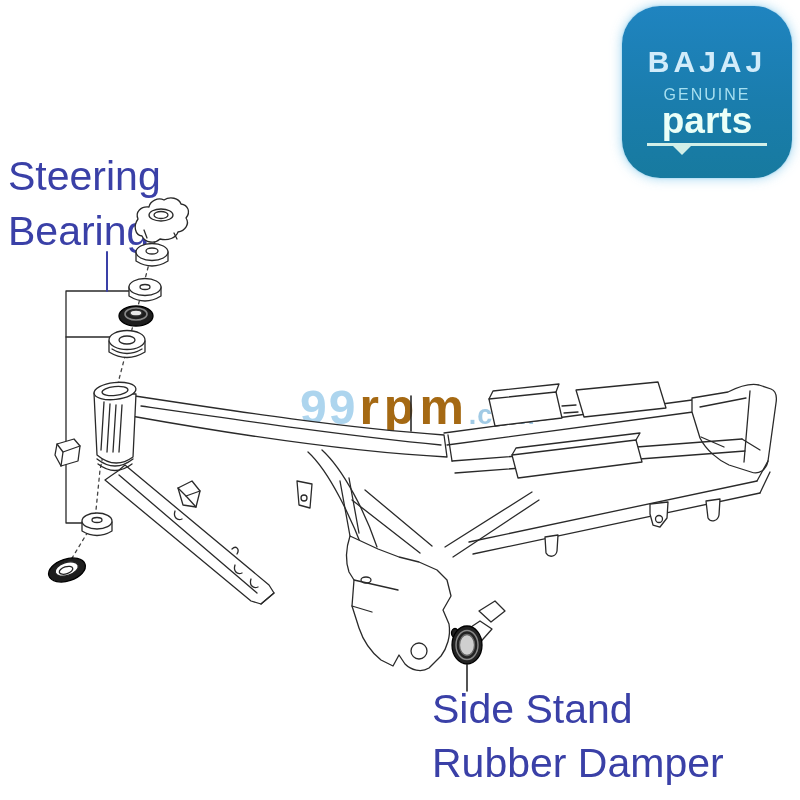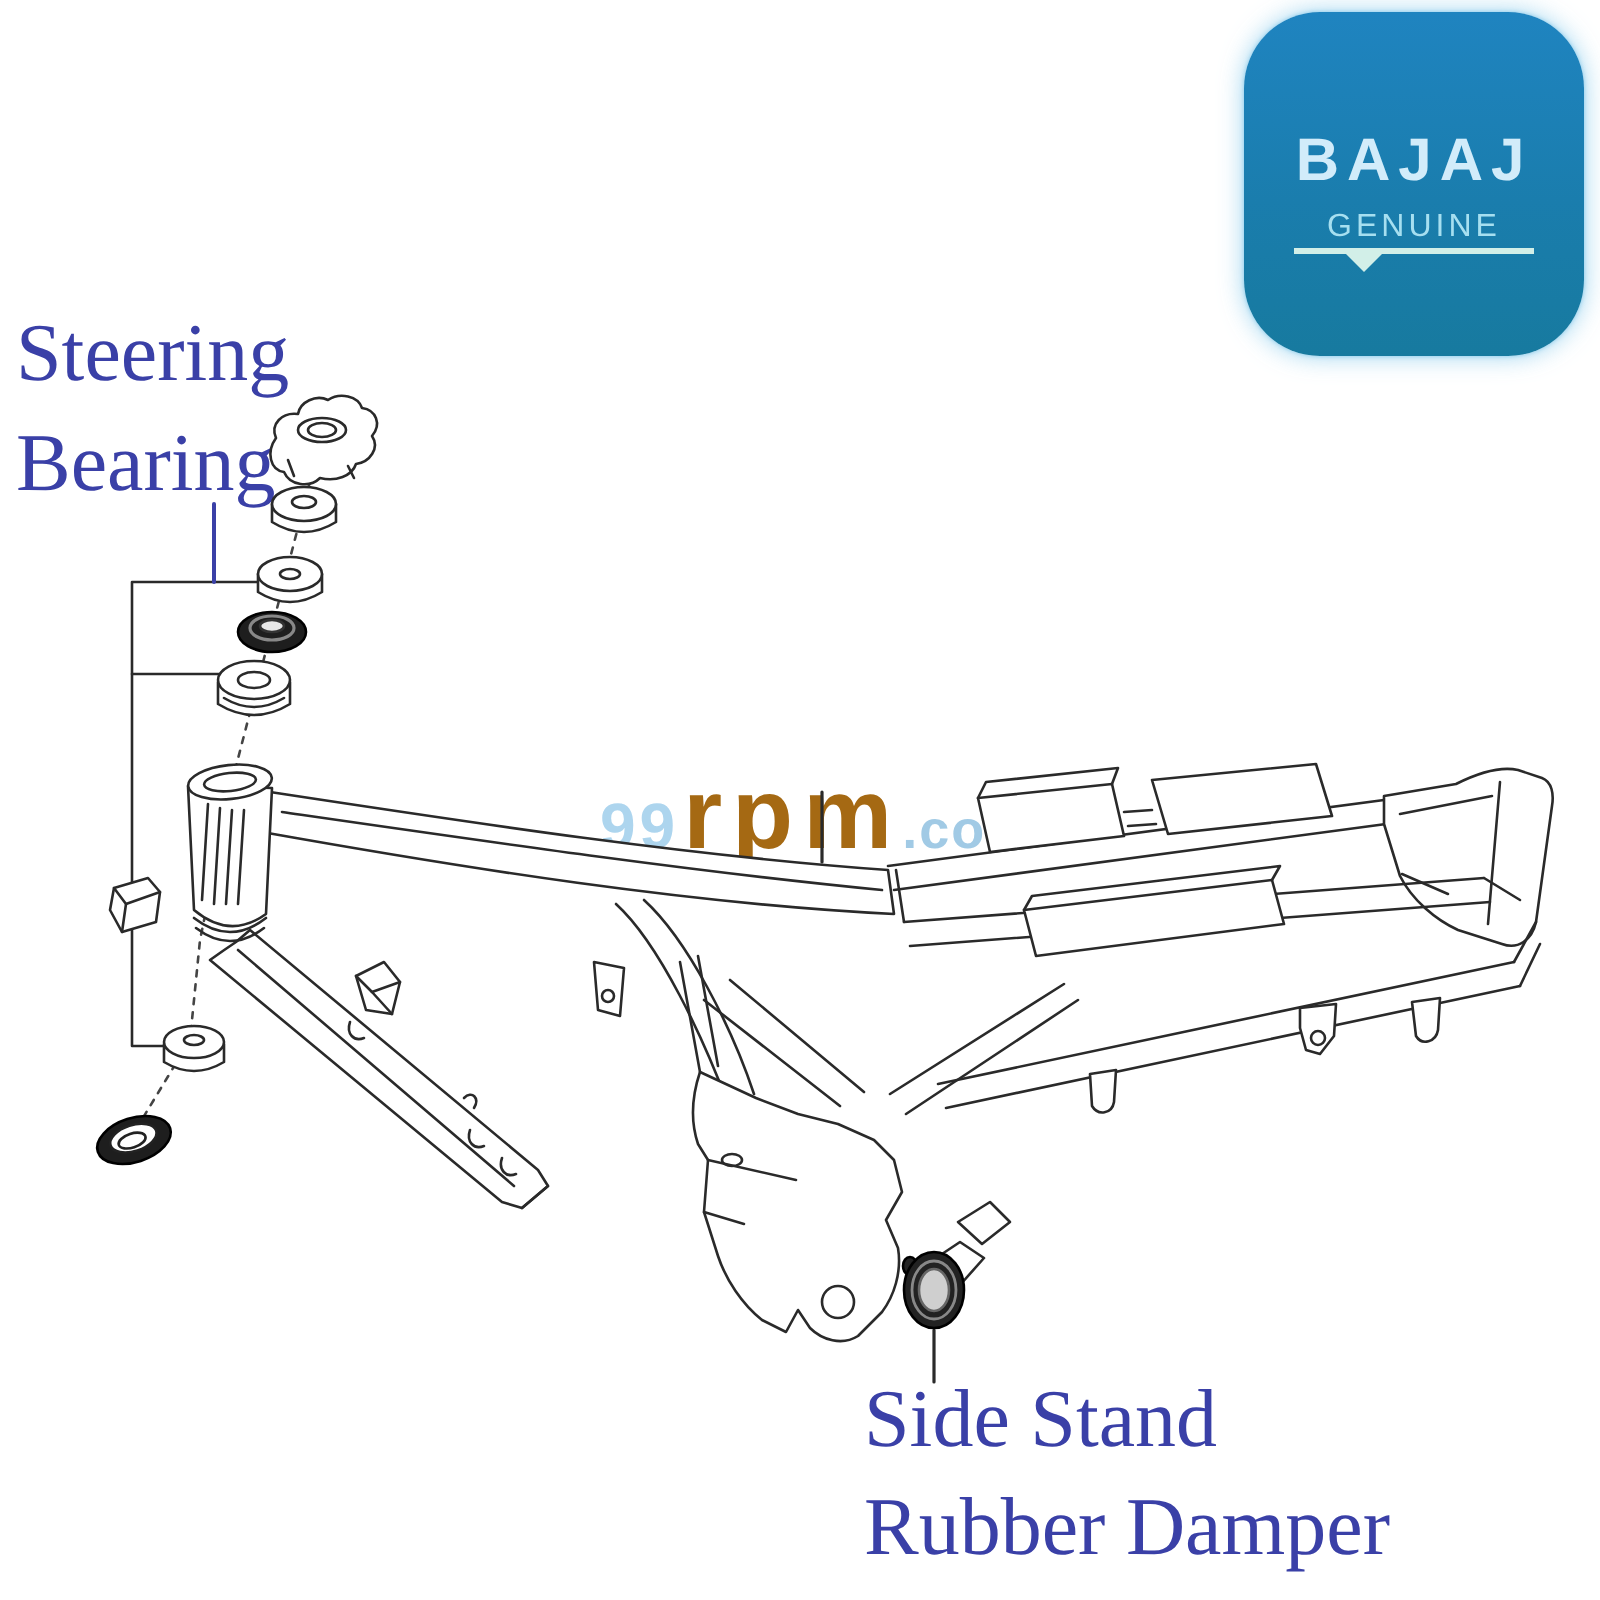--- a/index.html
+++ b/index.html
@@ -1,23 +1,23 @@
 <!DOCTYPE html>
 <html><head>
 <meta charset="utf-8">
 <style>
   html,body{margin:0;padding:0;background:#fff;}
   .stage{position:relative;width:800px;height:800px;background:#fff;overflow:hidden;
          font-family:"Liberation Sans",sans-serif;}
   .blue-label{position:absolute;color:#3a40a7;font-size:41px;line-height:1.05;
-              white-space:nowrap;letter-spacing:0px;font-family:Liberation Serif, serif;}
+              white-space:nowrap;letter-spacing:0px;}
   
   .watermark{position:absolute;left:300px;top:378px;display:flex;align-items:baseline;
              opacity:.95;white-space:nowrap;}
-  .wm-99{font-size:32px;font-weight:bold;color:#a9d3ee;letter-spacing:2px;text-align:right;}
+  .wm-99{font-size:48px;font-weight:bold;color:#a9d3ee;letter-spacing:2px;text-align:right;}
   .wm-rpm{font-size:50px;font-weight:bold;color:#a16207;letter-spacing:5px;margin-left:2px;}
   .wm-com{font-size:27px;color:#9cc8e4;font-weight:bold;letter-spacing:1px;}
   
   .badge{position:absolute;left:622px;top:6px;width:170px;height:172px;border-radius:38px;
          background:linear-gradient(180deg,#1f84c0 0%,#1a7dad 55%,#177a9f 100%);
          box-shadow:0 0 12px rgba(130,200,235,.8), 0 0 2px rgba(130,200,235,.9);
          display:flex;flex-direction:column;align-items:center;justify-content:center;}
   .badge-brand{font-size:30px;font-weight:bold;letter-spacing:4px;color:#d2ecfa;
                margin-top:6px;}
   .badge-genuine{font-size:16px;letter-spacing:2px;color:#a6dff0;margin-top:7px;}
@@ -40,20 +40,21 @@
   </div>
 
   <div class="blue-label" style="left:8px;top:155px;">Steering</div>
   <div class="blue-label" style="left:8px;top:210px;">Bearing</div>
   <div class="blue-label" style="left:432px;top:688px;">Side Stand</div>
   <div class="blue-label" style="left:432px;top:742px;">Rubber Damper</div>
 
   <div class="badge">
     <div class="badge-brand">BAJAJ</div>
     <div class="badge-genuine">GENUINE</div>
+    <div class="badge-parts">parts</div>
     <div class="badge-underline">
       <div class="badge-arrow"></div>
     </div>
   </div>
 
   <svg width="800" height="800" viewBox="0 0 800 800" fill="none" stroke="#2a2a2a" stroke-width="1.3" stroke-linejoin="round" stroke-linecap="round">
 
     <g>
       <path d="M164,206 L117,387 L100,470 L95,520 L66,568" stroke="#444" stroke-dasharray="3 4"></path>
     </g>

